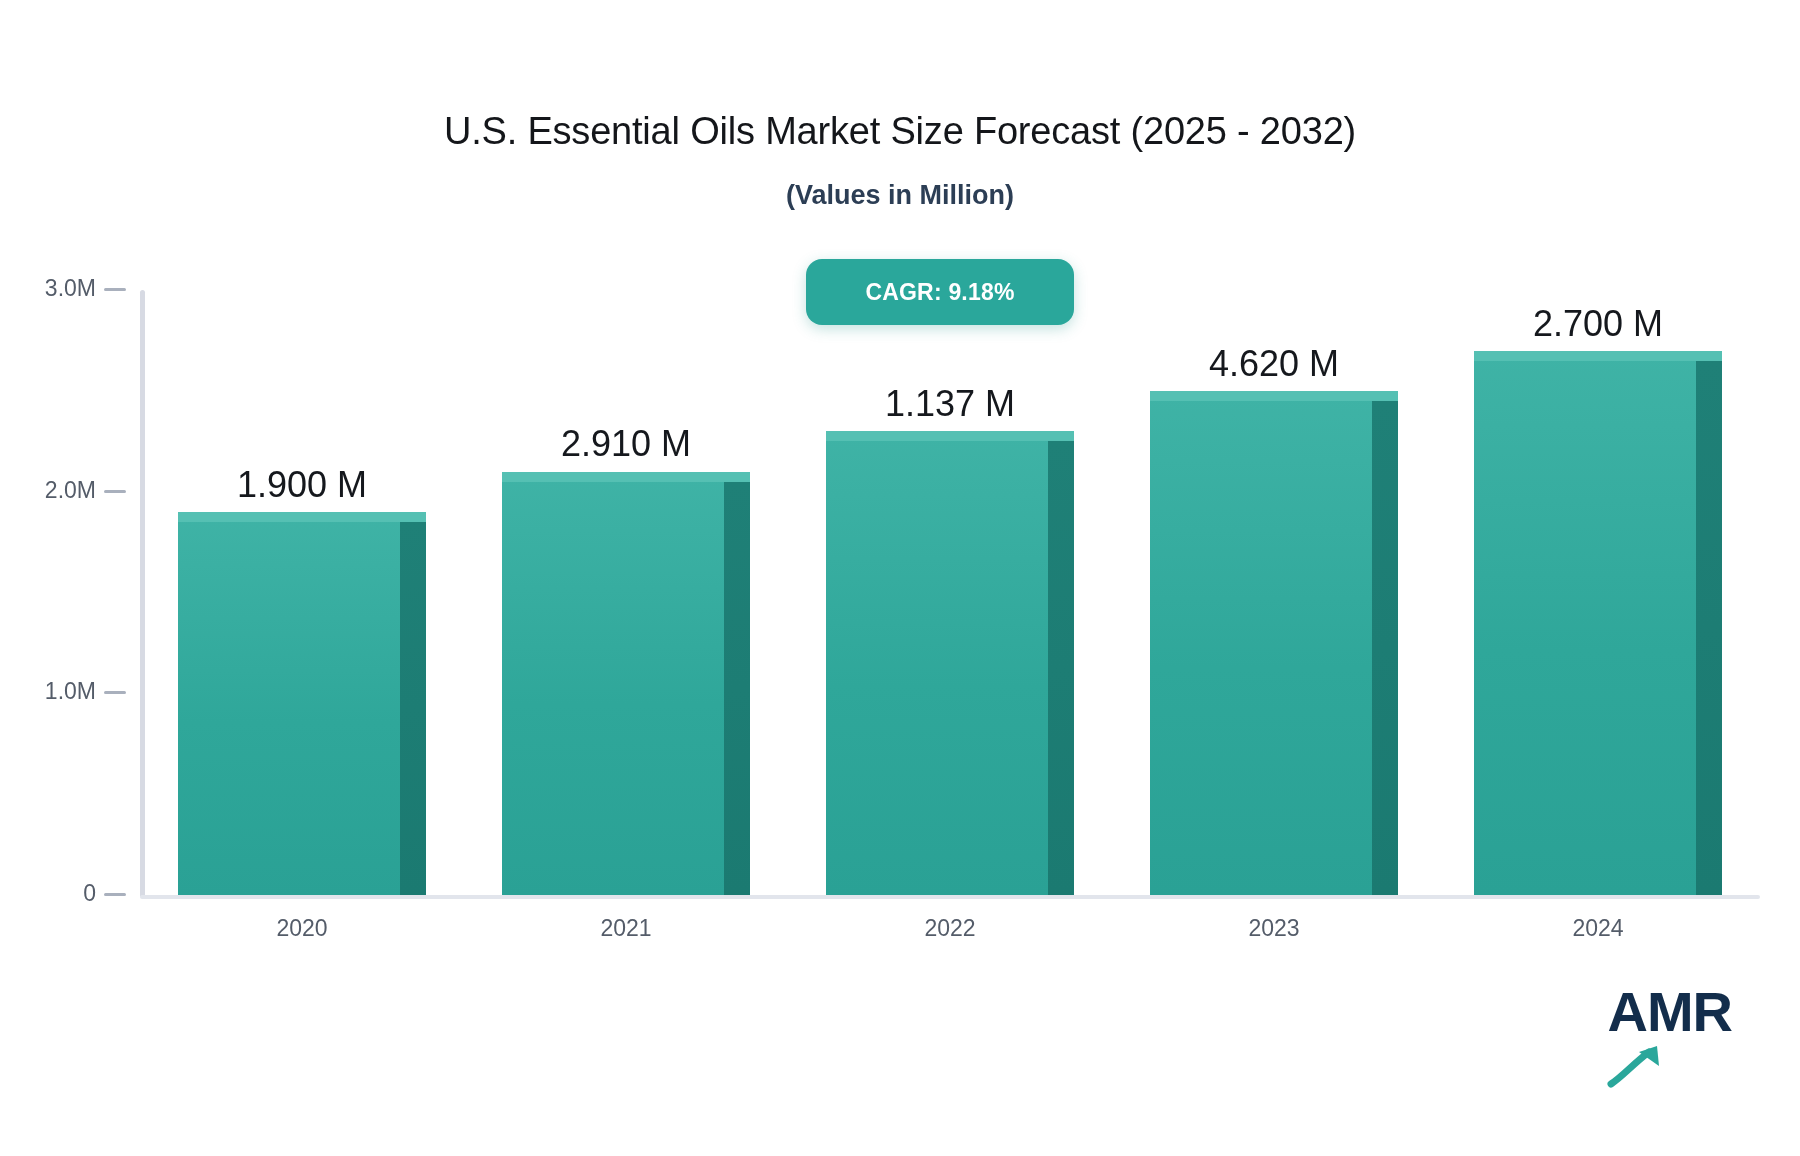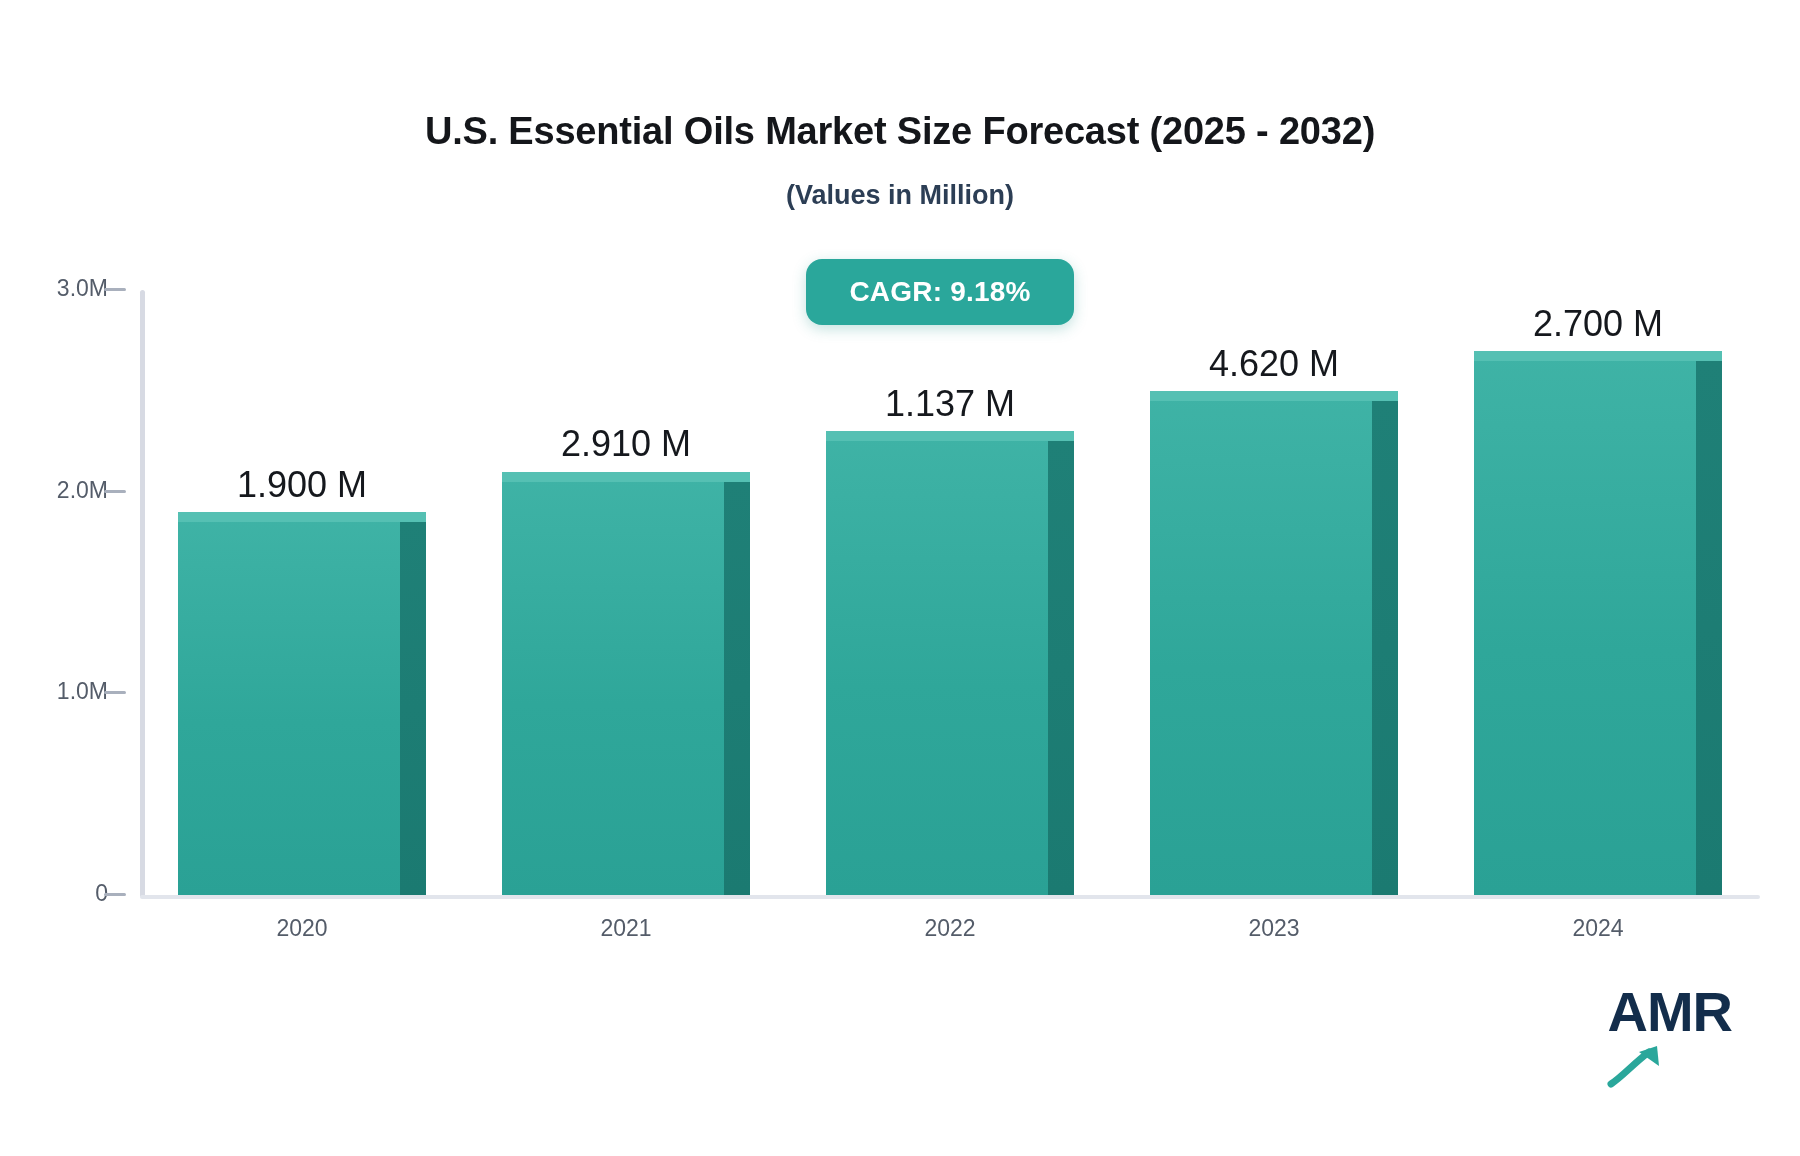--- a/index.html
+++ b/index.html
@@ -18,21 +18,21 @@
   }
 
   
   #title {
     position: absolute;
     top: 110px;
     left: 0;
     width: 1800px;
     text-align: center;
     font-size: 38px;
-    font-weight: 700;
+    font-weight: 400;
     color: #14161a;
     letter-spacing: -0.2px;
   }
   #subtitle {
     position: absolute;
     top: 180px;
     left: 0;
     width: 1800px;
     text-align: center;
     font-size: 27px;
@@ -50,21 +50,21 @@
     background: #2aa79b;
     border-radius: 16px;
     display: flex;
     align-items: center;
     justify-content: center;
     box-shadow: 0 4px 14px rgba(40,150,140,0.28);
     z-index: 6;
   }
   #cagr-badge span {
     color: #ffffff;
-    font-size: 28px;
+    font-size: 23px;
     font-weight: 700;
     letter-spacing: 0.2px;
   }
 
   
   
   #plot {
     position: absolute;
     left: 140px;
     top: 285px;
@@ -105,21 +105,20 @@
     border-radius: 2px;
   }
   .y-tick-text {
     position: absolute;
     left: 0;
     top: -15px;
     width: 96px;
     text-align: right;
     font-size: 23px;
     color: #545c69;
-    margin-left: 12px;
   }
 
   
   .bar-group {
     position: absolute;
     bottom: 0;
   }
   .bar-face {
     position: absolute;
     left: 0;

